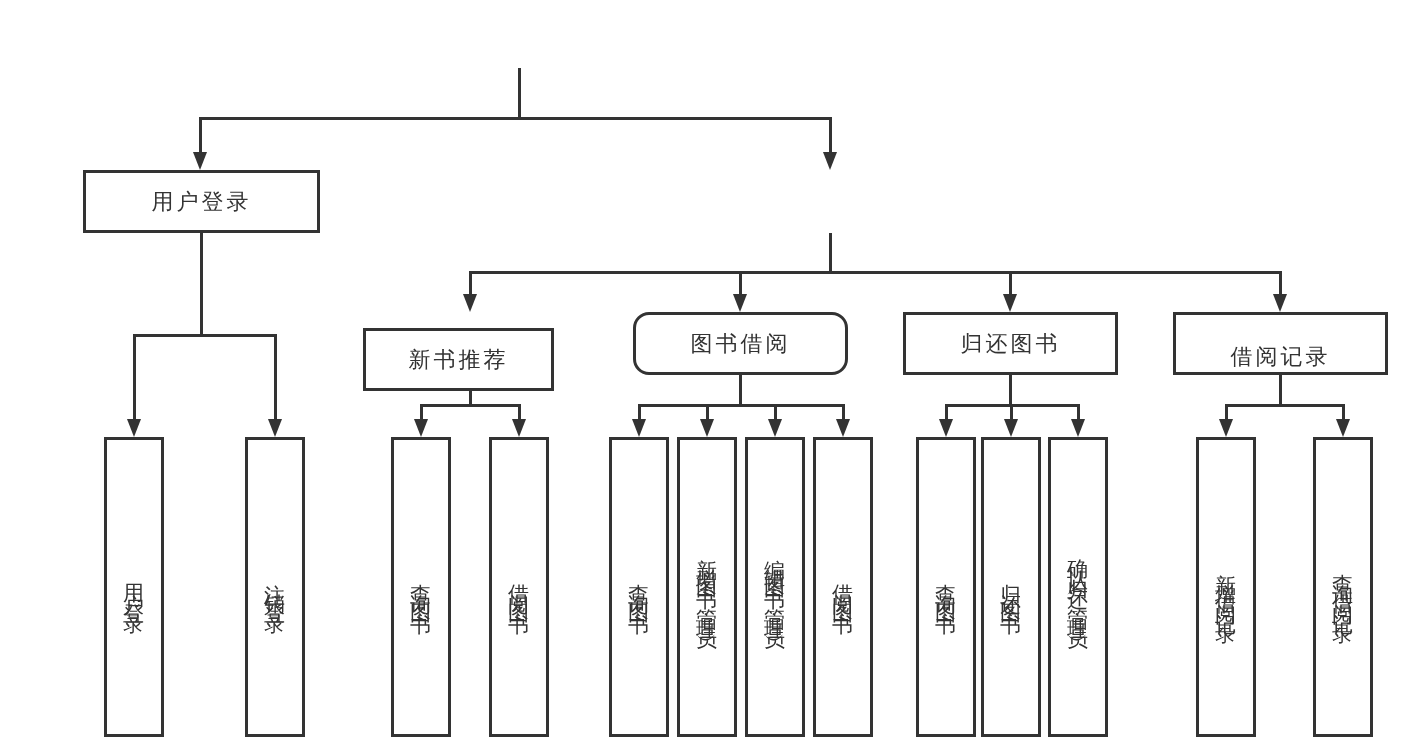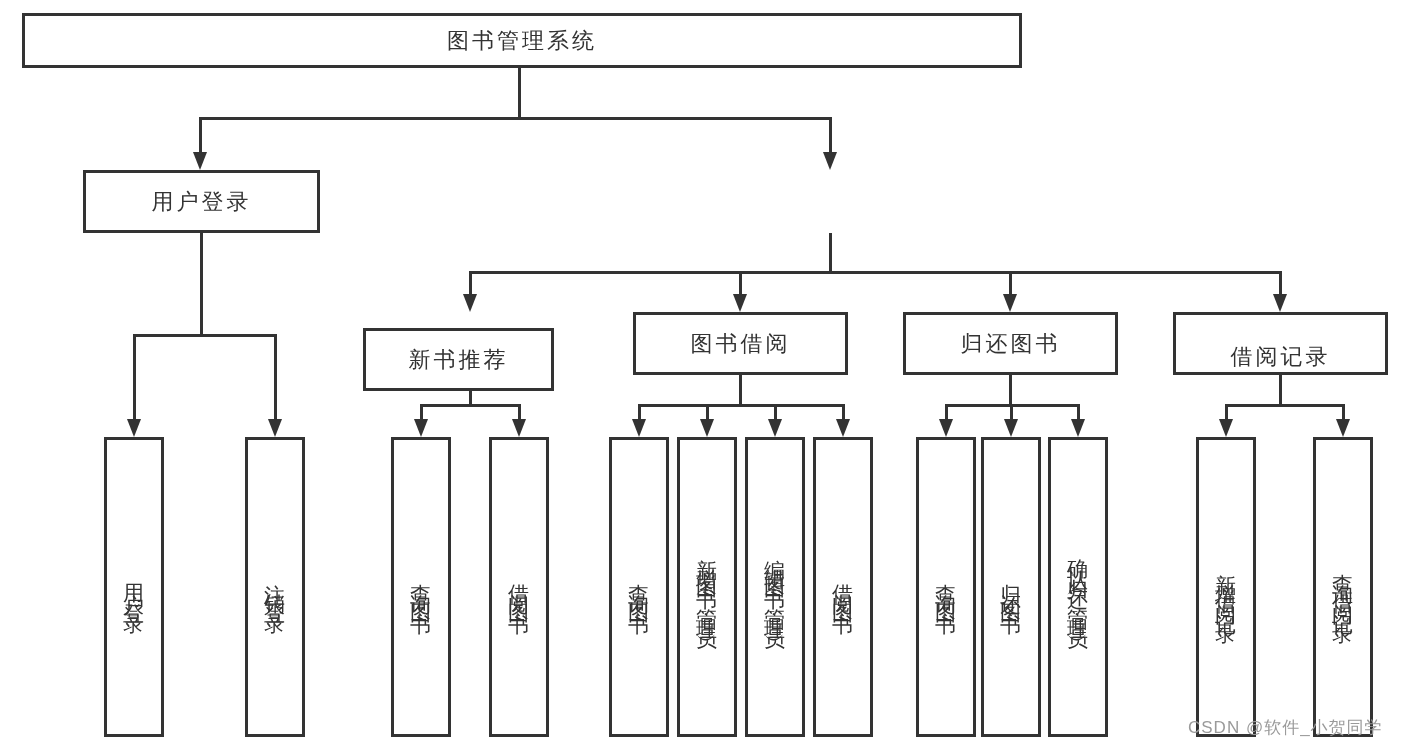--- a/index.html
+++ b/index.html
@@ -33,23 +33,20 @@
   .watermark{
     position:absolute;left:1188px;top:716px;z-index:5;
     font-size:17px;letter-spacing:1px;color:#9a9a9a;white-space:nowrap;
   }
 </style>
 </head>
 <body>
 
 <div class="canvas">
 
-  <div class="node root" style="left:22px;top:13px;width:1000px;">
-    <span>图书管理系统</span>
-  </div>
 
   <div class="vline" style="left:518px;top:68px;height:50px;"></div>
   <div class="hline" style="left:199px;top:117px;width:633px;"></div>
   <div class="vline" style="left:199px;top:117px;height:35px;"></div>
   <div class="arrow" style="left:193px;top:152px;"></div>
   <div class="vline" style="left:829px;top:117px;height:35px;"></div>
   <div class="arrow" style="left:823px;top:152px;"></div>
 
   <div class="node mid" style="left:83px;top:170px;width:237px;">
     <span>用户登录</span>
@@ -69,21 +66,21 @@
   <div class="vline" style="left:739px;top:271px;height:23px;"></div>
   <div class="arrow" style="left:733px;top:294px;"></div>
   <div class="vline" style="left:1009px;top:271px;height:23px;"></div>
   <div class="arrow" style="left:1003px;top:294px;"></div>
   <div class="vline" style="left:1279px;top:271px;height:23px;"></div>
   <div class="arrow" style="left:1273px;top:294px;"></div>
 
   <div class="node mid" style="left:363px;top:328px;width:191px;">
     <span>新书推荐</span>
   </div>
-  <div class="node mid" style="left:633px;top:312px;width:215px;">
+  <div class="node mid" style="left:633px;top:312px;width:215px;border-radius:16px;">
     <span>图书借阅</span>
   </div>
   <div class="node mid" style="left:903px;top:312px;width:215px;">
     <span>归还图书</span>
   </div>
   <div class="node mid" style="left:1173px;top:312px;width:215px;align-items:flex-end;">
     <span>借阅记录</span>
   </div>
 
   <div class="vline" style="left:469px;top:375px;height:31px;"></div>
@@ -157,15 +154,14 @@
     <span class="vtext">确认归还（管理员）</span>
   </div>
 
   <div class="leaf" style="left:1196px;">
     <span class="vtext">新增借阅记录</span>
   </div>
   <div class="leaf" style="left:1313px;">
     <span class="vtext">查询借阅记录</span>
   </div>
 
-  <div class="watermark">CSDN @软件_小贺同学</div>
 
 </div>
 
 </body></html>

